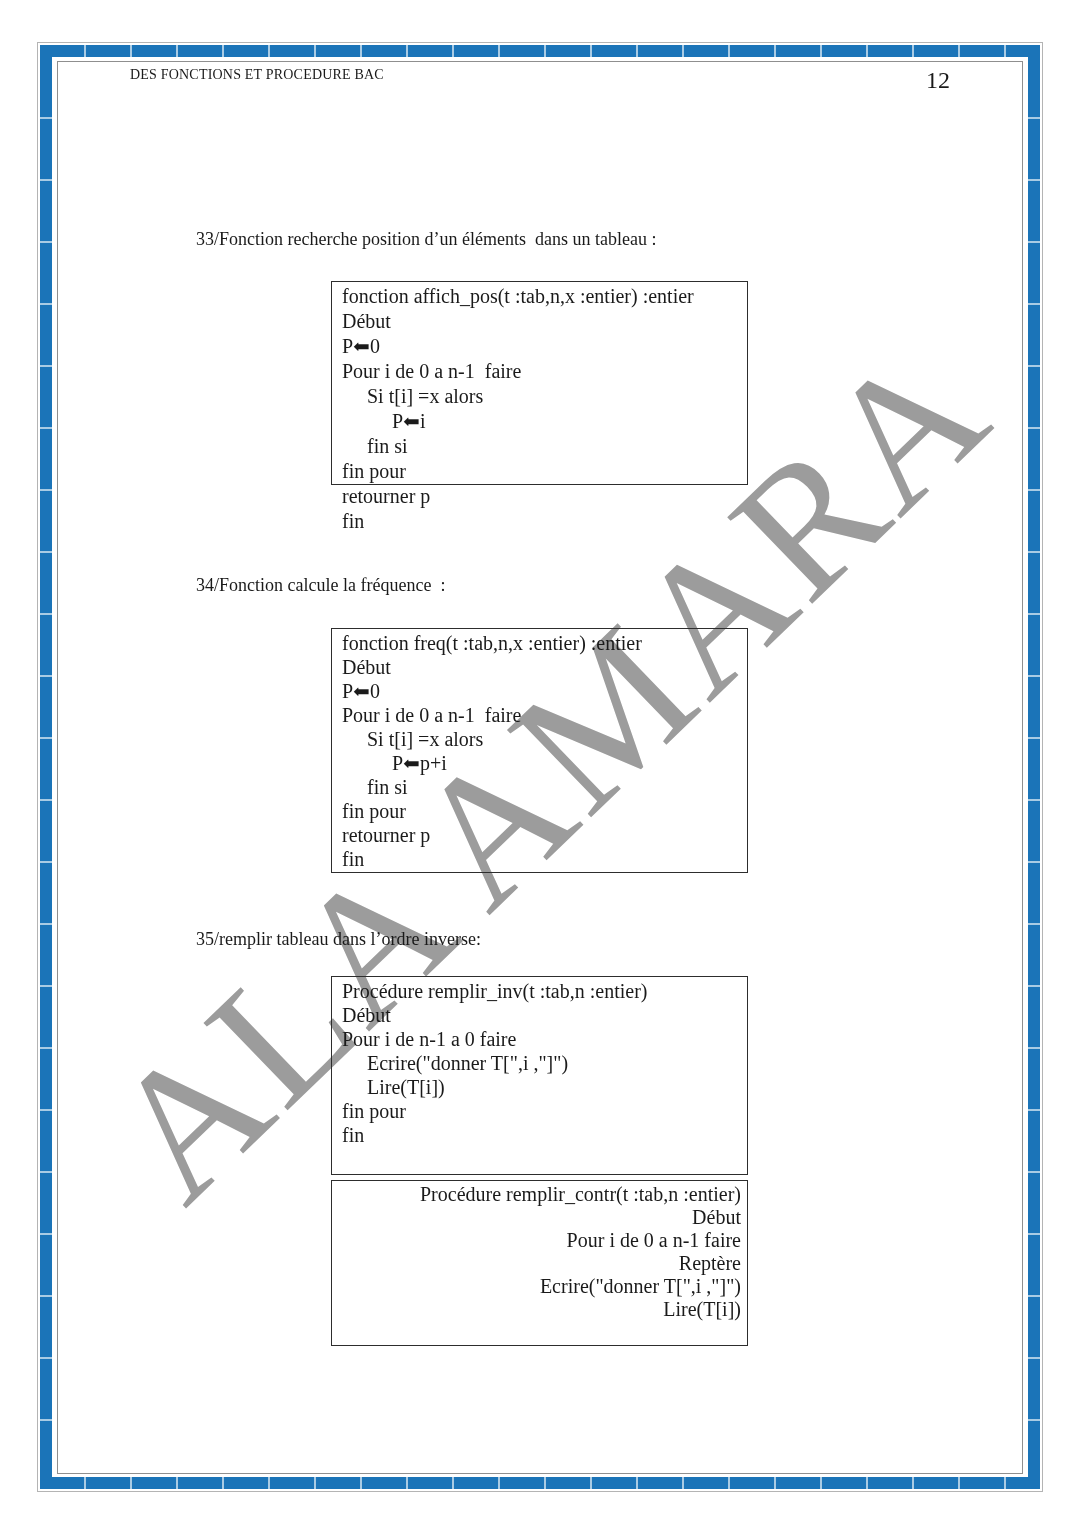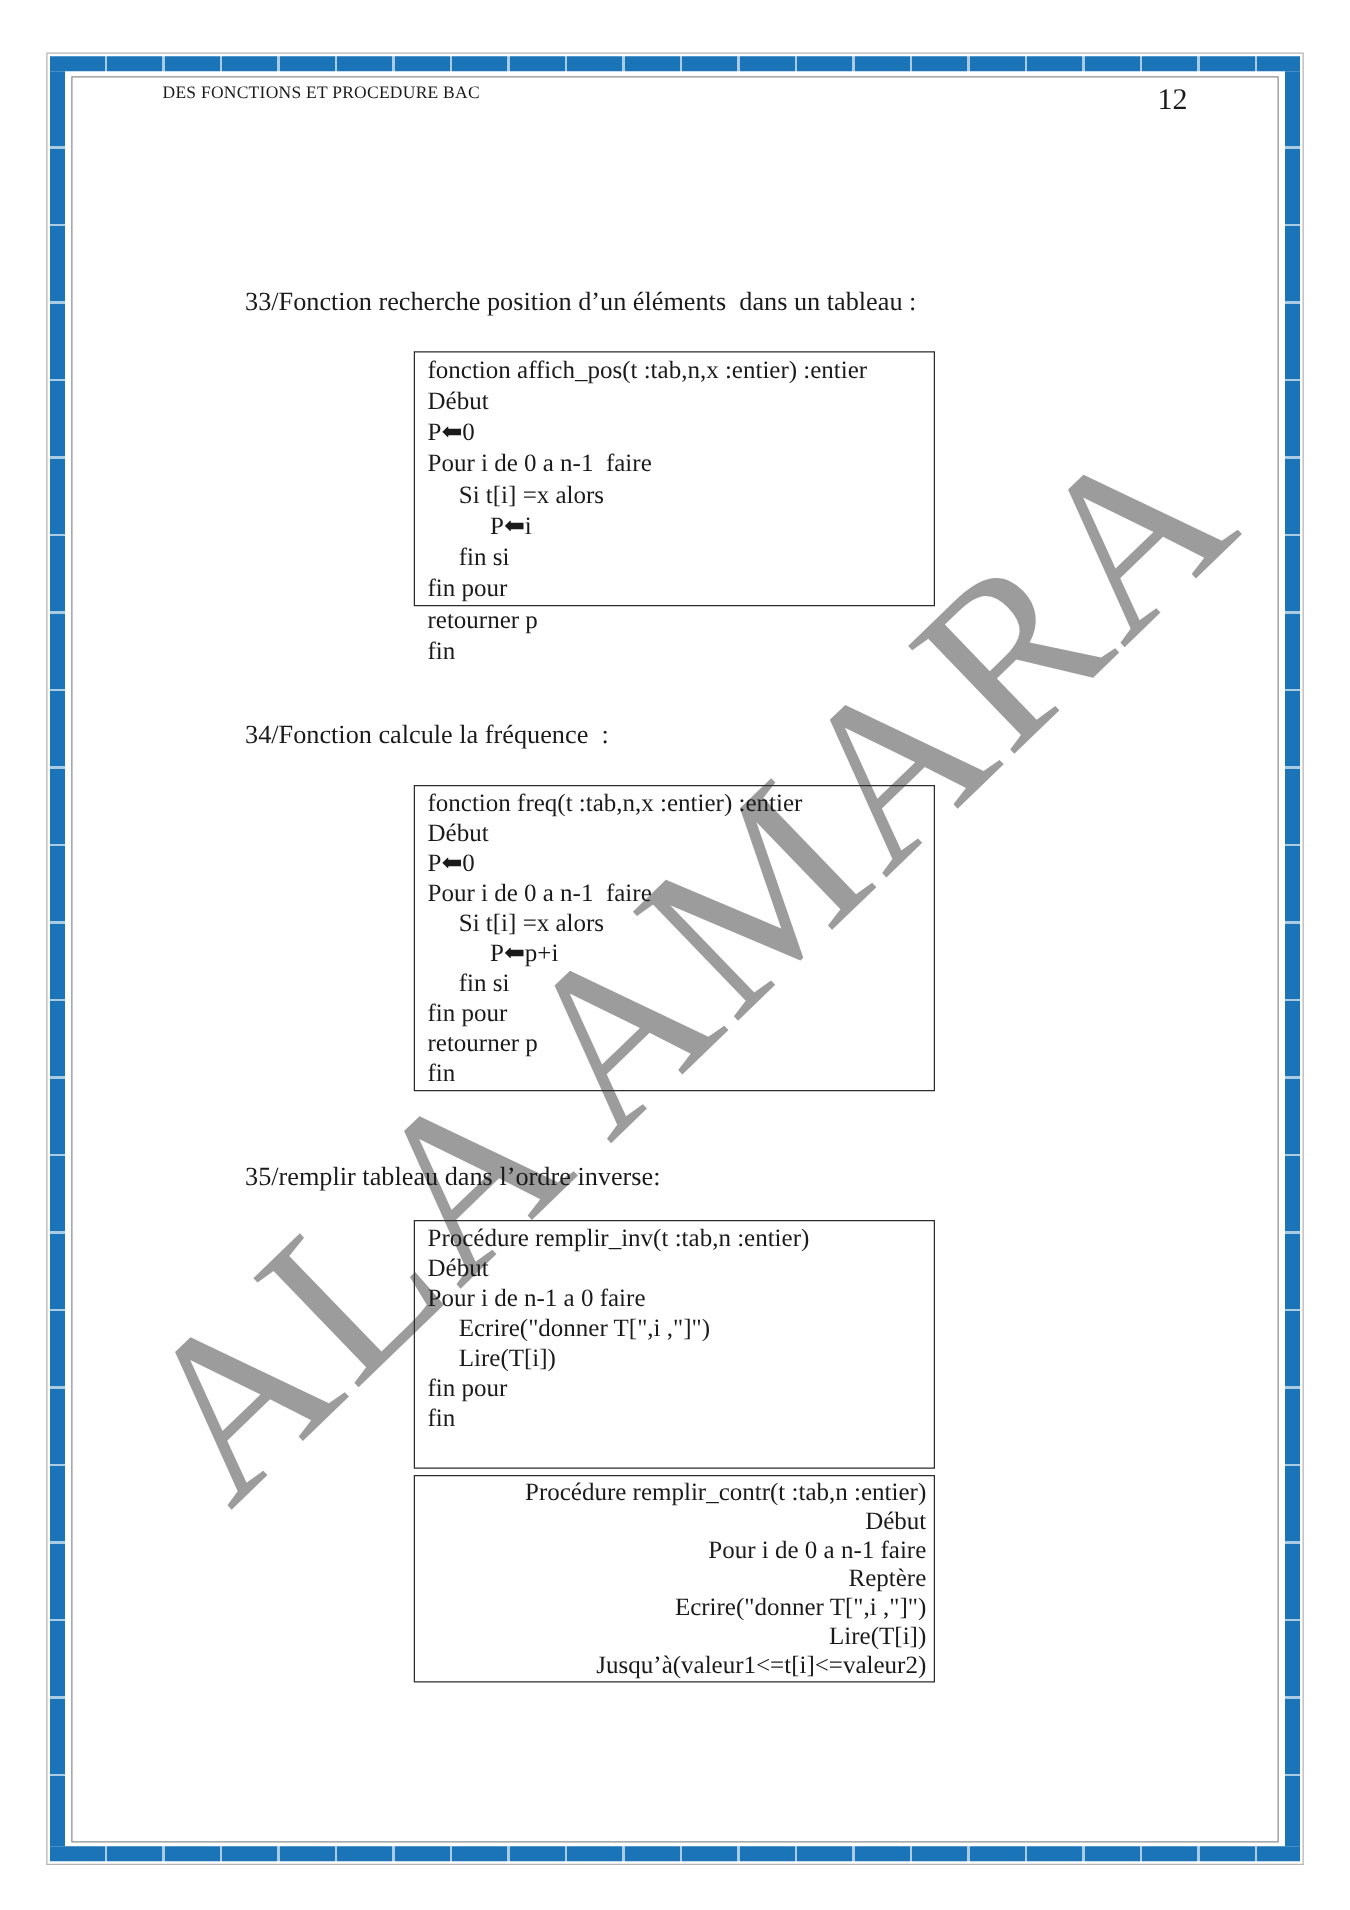--- a/index.html
+++ b/index.html
@@ -59,21 +59,21 @@
   .header-title {
     left: 130px; top: 67px;
     font-size: 14px; letter-spacing: 0.2px;
   }
   .page-number {
     left: 926px; top: 67px;
     font-size: 24px;
   }
   .sec-heading {
     left: 196px;
-    font-size: 21px;
+    font-size: 18px;
     white-space: pre;
   }
   .h33 { top: 229px; }
   .h34 { top: 575px; }
   .h35 { top: 929px; }
   .h36 { top: 1179px; }
 
   .code-box {
     left: 331px;
     width: 417px;
@@ -149,16 +149,15 @@
       <div class="code-line">fin</div>
     </div>
 
   <div class="content-el code-box b36">
       <div class="code-line">Procédure remplir_contr(t :tab,n :entier)</div>
       <div class="code-line">Début</div>
       <div class="code-line">Pour i de 0 a n-1 faire</div>
       <div class="code-line">     Reptère</div>
       <div class="code-line">          Ecrire("donner T[",i ,"]")</div>
       <div class="code-line">          Lire(T[i])</div>
-      <div class="code-line">     Jusqu’à(valeur1&lt;=t[i]&lt;=valeur2)</div>
     </div>
 
 </div>
 
 </body></html>

